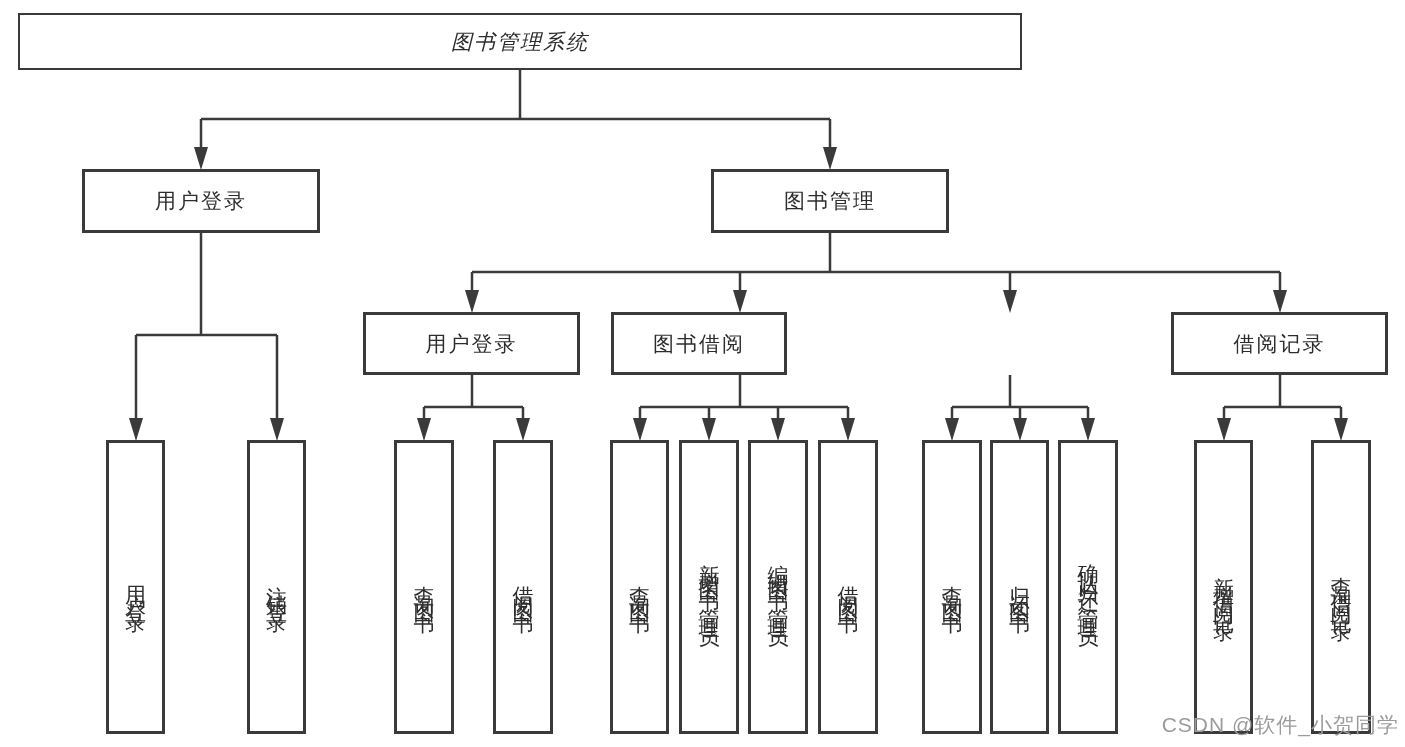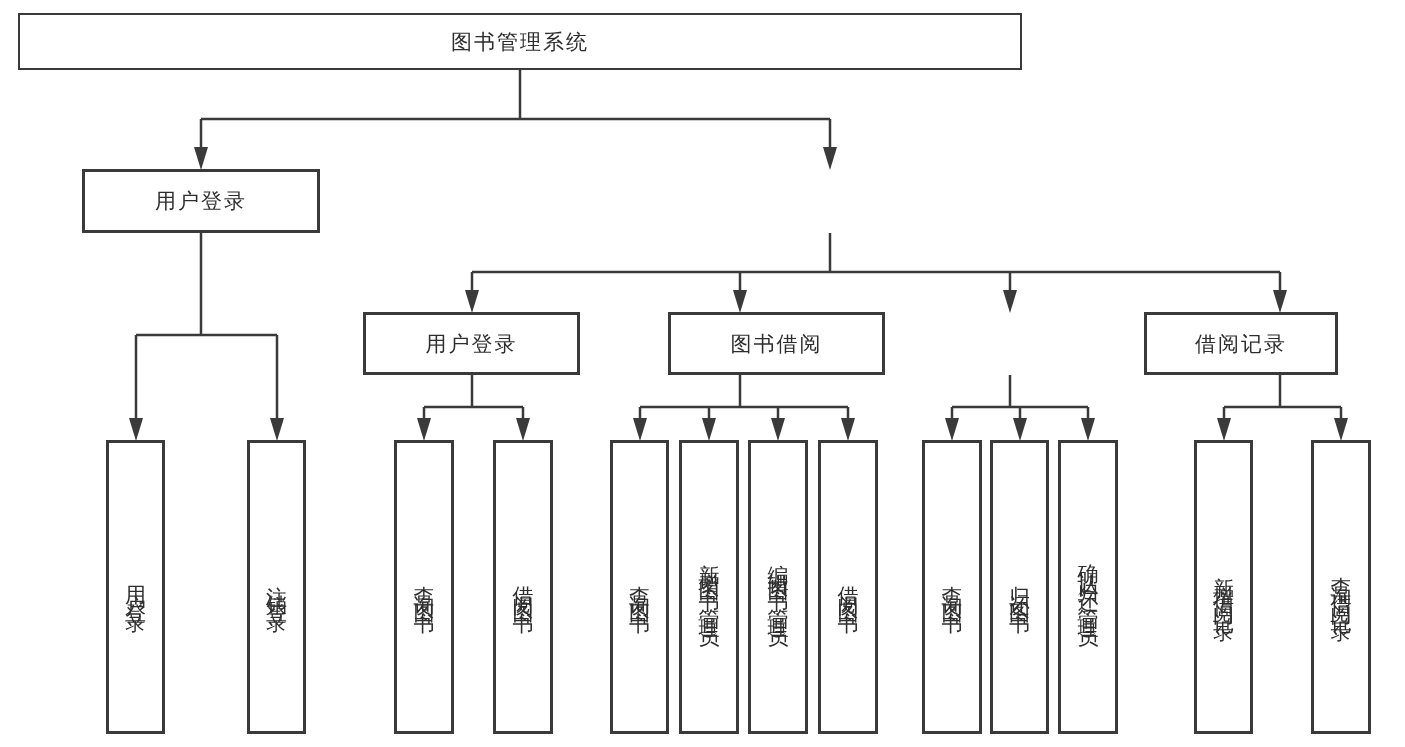--- a/index.html
+++ b/index.html
@@ -16,21 +16,21 @@
     box-sizing:border-box;
     background:#ffffff;
     border:3px solid #3a3a3a;
     display:flex;align-items:center;justify-content:center;
     color:#2d2d2d;
     font-size:21px;
     letter-spacing:2px;
     z-index:2;
     text-align:center;
   }
-  .node.root{border-width:2px;}
+  .node.root{border-width:2px;font-style:italic;}
   .leaf .label{
     writing-mode:vertical-rl;
     text-orientation:mixed;
     letter-spacing:9px;
     line-height:1.15;
     white-space:nowrap;
   }
   .watermark{
     position:absolute;
     right:6px;bottom:8px;
@@ -88,28 +88,31 @@
     </g>
   </svg>
 
   <div class="node root" style="left:18px;top:13px;width:1004px;height:57px">
     <span class="label">图书管理系统</span>
   </div>
 
   <div class="node" style="left:82px;top:169px;width:238px;height:64px">
     <span class="label">用户登录</span>
   </div>
+  <div class="node" style="left:711px;top:169px;width:238px;height:64px">
+    <span class="label">图书管理</span>
+  </div>
 
   <div class="node" style="left:363px;top:312px;width:217px;height:63px">
     <span class="label">用户登录</span>
   </div>
-  <div class="node" style="left:668px;top:312px;width:217px;height:63px">
+  <div class="node" style="left:611px;top:312px;width:176px;height:63px">
     <span class="label">图书借阅</span>
   </div>
-  <div class="node" style="left:1144px;top:312px;width:194px;height:63px">
+  <div class="node" style="left:1171px;top:312px;width:217px;height:63px">
     <span class="label">借阅记录</span>
   </div>
 
   <div class="node leaf" style="left:106px;top:440px;width:59px;height:294px">
     <span class="label">用户登录</span>
   </div>
   <div class="node leaf" style="left:247px;top:440px;width:59px;height:294px">
     <span class="label">注销登录</span>
   </div>
 
@@ -143,14 +146,15 @@
     <span class="label">确认归还（管理员）</span>
   </div>
 
   <div class="node leaf" style="left:1194px;top:440px;width:59px;height:294px">
     <span class="label">新增借阅记录</span>
   </div>
   <div class="node leaf" style="left:1311px;top:440px;width:60px;height:294px">
     <span class="label">查询借阅记录</span>
   </div>
 
+  <div class="watermark">CSDN @软件_小贺同学</div>
 
 </div>
 
 </body></html>

